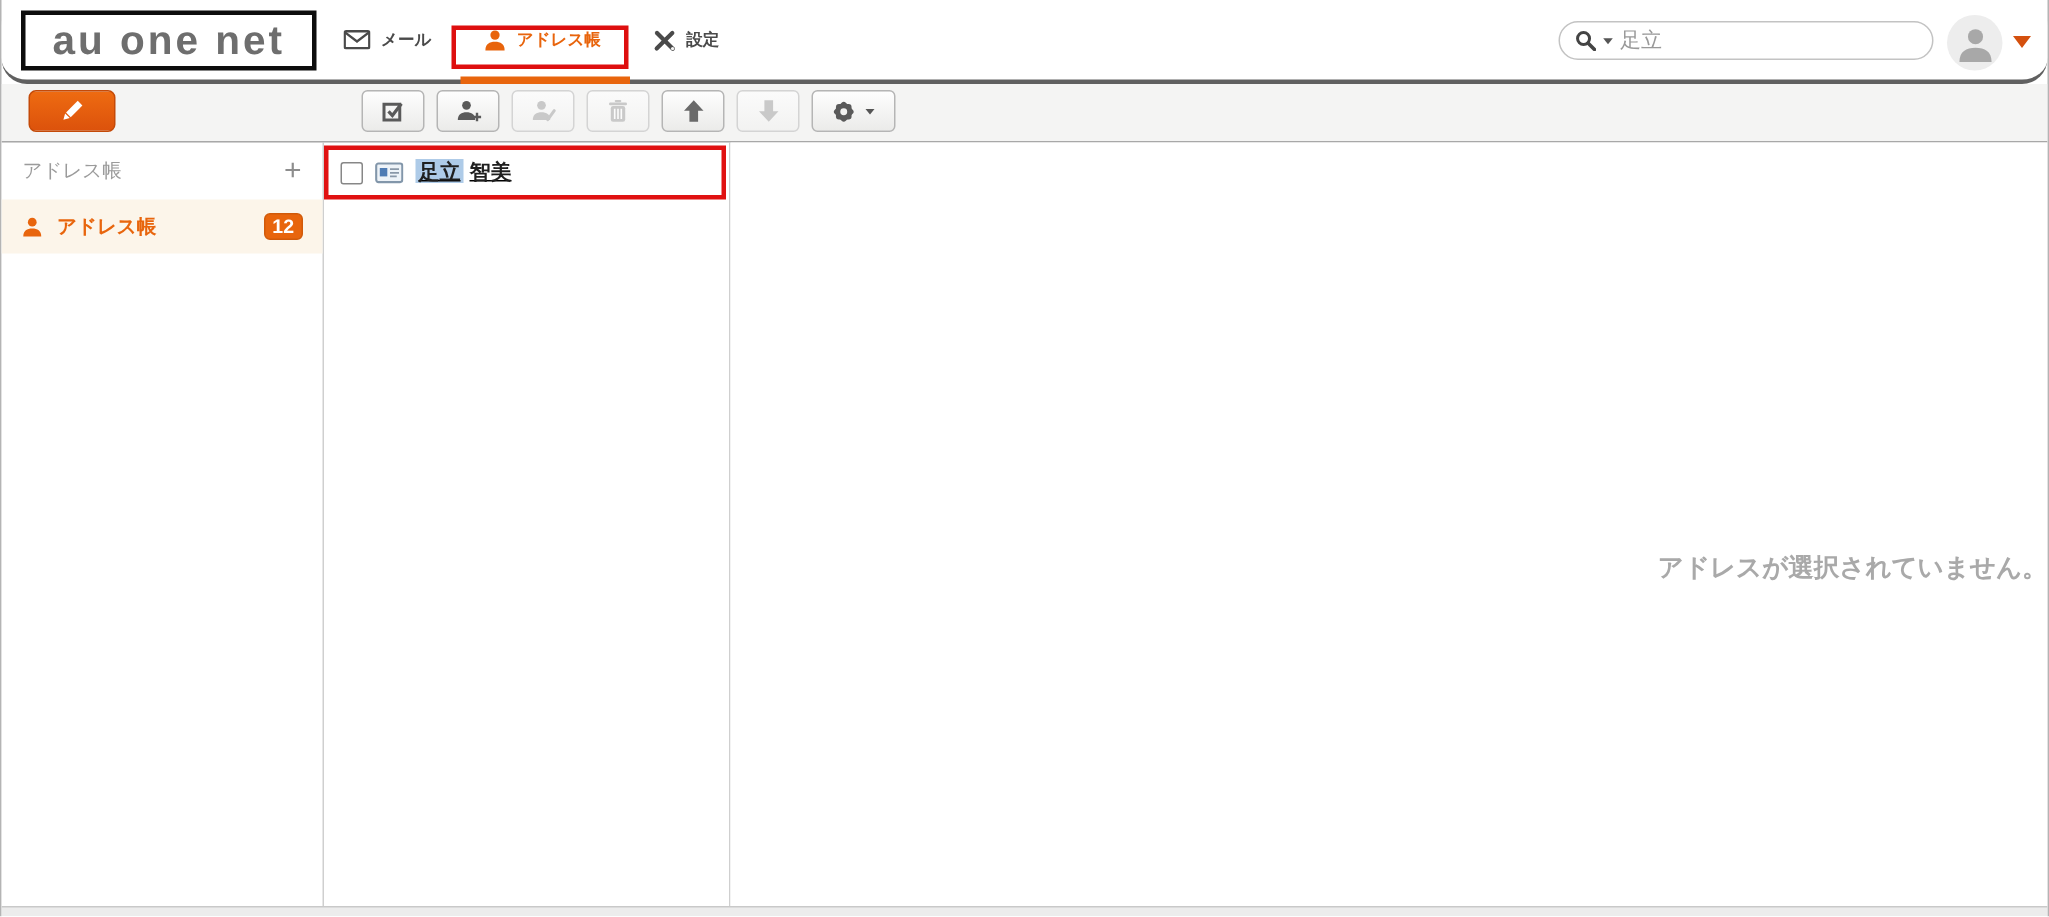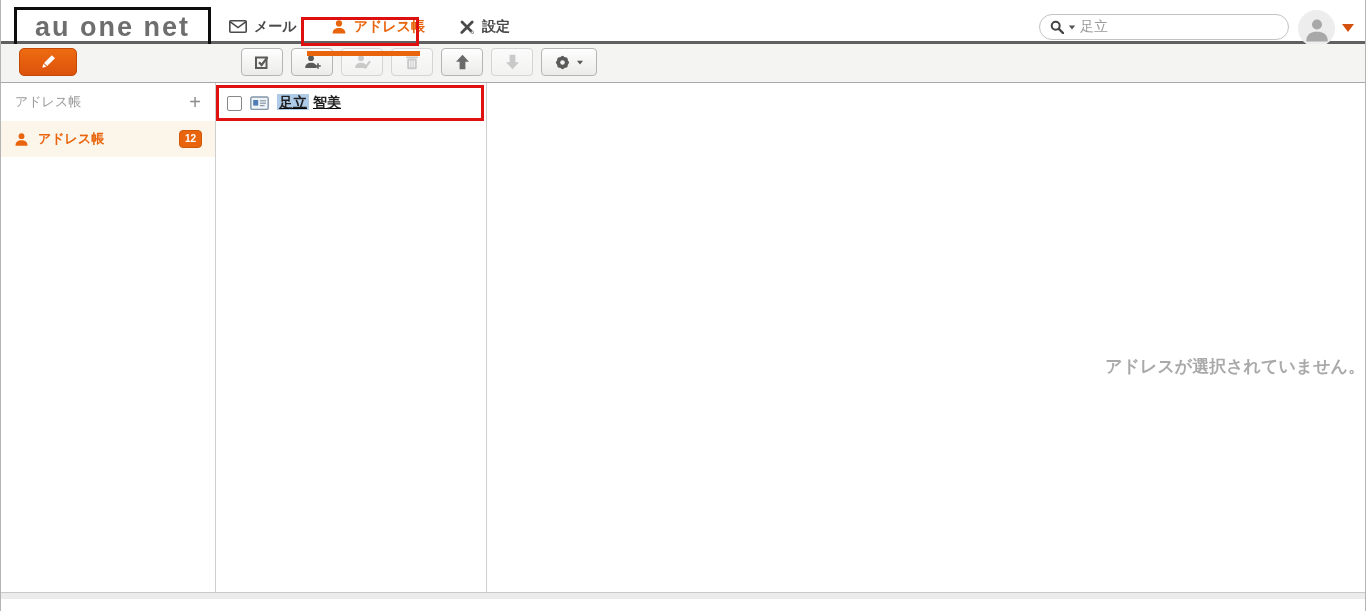--- a/index.html
+++ b/index.html
@@ -1,26 +1,26 @@
 <!DOCTYPE html>
 <html><head>
 <meta charset="utf-8">
 <style>
   * { margin:0; padding:0; box-sizing:border-box; font-family:"Liberation Sans","DejaVu Sans",sans-serif; }
   html,body { background:#fff; }
   .page { position:relative; width:1366px; height:611px; background:#fff;
           border-left:1px solid #b4b4b4; border-right:1px solid #b4b4b4; overflow:hidden; }
 
   
-  .header { position:relative; height:44px; background:#fff; border-bottom:3px solid #606060; }
+  .header { position:relative; height:56px; background:#fff; border-bottom:3px solid #606060;border-radius:17px; }
   .logo-box { position:absolute; left:13px; top:7px; width:197px; height:40px;
               border:3px solid #0d0d0d; display:flex; align-items:center; justify-content:center;
               font-size:27px; font-weight:bold; color:#6e6e6e; letter-spacing:2px; cursor:pointer; }
   .nav { position:absolute; left:216px; top:0; height:53px; display:flex; align-items:center; }
-  .tab { display:flex; align-items:center; gap:7px; padding:0 12px; font-size:14px;
+  .tab { display:flex; align-items:center; gap:7px; padding:0 12px; font-size:11px;
          font-weight:bold; color:#4a4a4a; cursor:pointer; white-space:nowrap; }
   .tab.active { color:#e8640c; margin:0 10px; }
   .tab-underline { position:absolute; left:306px; top:51px; width:113px; height:5px;
                    background:#e8650d; z-index:3; }
   .annotation-tab { position:absolute; left:300px; top:17px; width:118px; height:29px;
                     border:3px solid #de0f0f; z-index:4; pointer-events:none; }
   .search { position:absolute; right:76px; top:14px; width:250px; height:26px;
             border:1px solid #c3c3c3; border-radius:13px; background:#fff;
             display:flex; align-items:center; padding:0 10px; gap:4px; }
   .search input { border:none; outline:none; background:transparent; flex:1;
@@ -49,21 +49,21 @@
   
   .main { display:flex; height:509px; }
   .sidebar { width:215px; border-right:1px solid #cfcfcf; background:#fff; }
   .group-header { height:38px; display:flex; align-items:center; padding:0 14px;
                   font-size:13px; color:#9b9b9b; }
   .group-plus { margin-left:auto; font-size:20px; color:#8d8d8d; cursor:pointer; line-height:20px; }
   .side-item { height:36px; display:flex; align-items:center; gap:9px; padding:0 13px;
                font-size:13px; font-weight:bold; color:#383838; cursor:pointer; }
   .side-item.selected { background:#fcf5ea; color:#e8650d; }
   .badge { margin-left:auto; background:#e8650d; border:1px solid #d15a0a; color:#fff;
-           font-size:10px; font-weight:bold; line-height:14px; padding:1px 5px; border-radius:4px; }
+           font-size:13px; font-weight:bold; line-height:14px; padding:1px 5px; border-radius:4px; }
 
   .list-col { width:271px; border-right:1px solid #cfcfcf; background:#fff; }
   .contact-row { margin:2px 2px 0 0; height:36px; border:3px solid #e01111;
                  display:flex; align-items:center; gap:8px; padding-left:8px; cursor:pointer;text-decoration:underline; }
   .checkbox { width:15px; height:15px; border:1px solid #878787; border-radius:2px; background:#fff;
               flex:0 0 auto; cursor:pointer; }
   .cname { font-size:14px; font-weight:600; color:#1f1f1f; white-space:nowrap; }
   .cname .hl { background:#aecbe8; padding:0 2px; }
   .cname .fn { margin-left:4px; }
 

